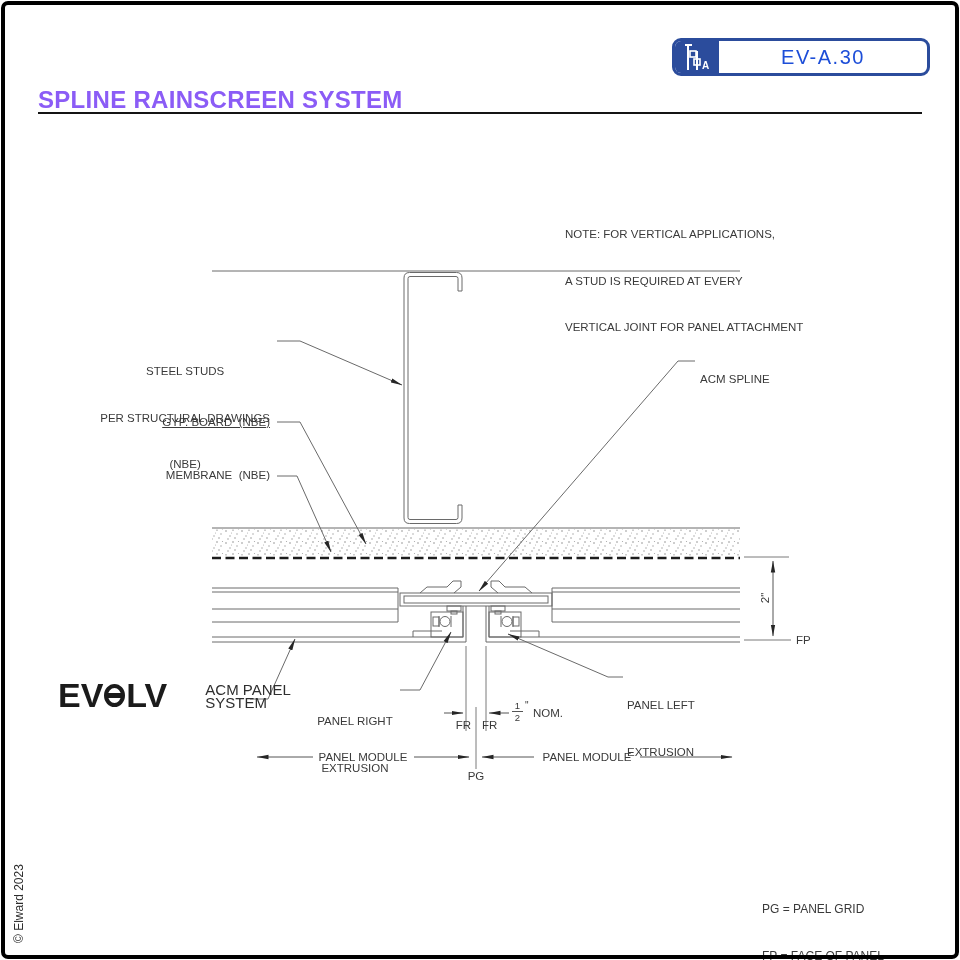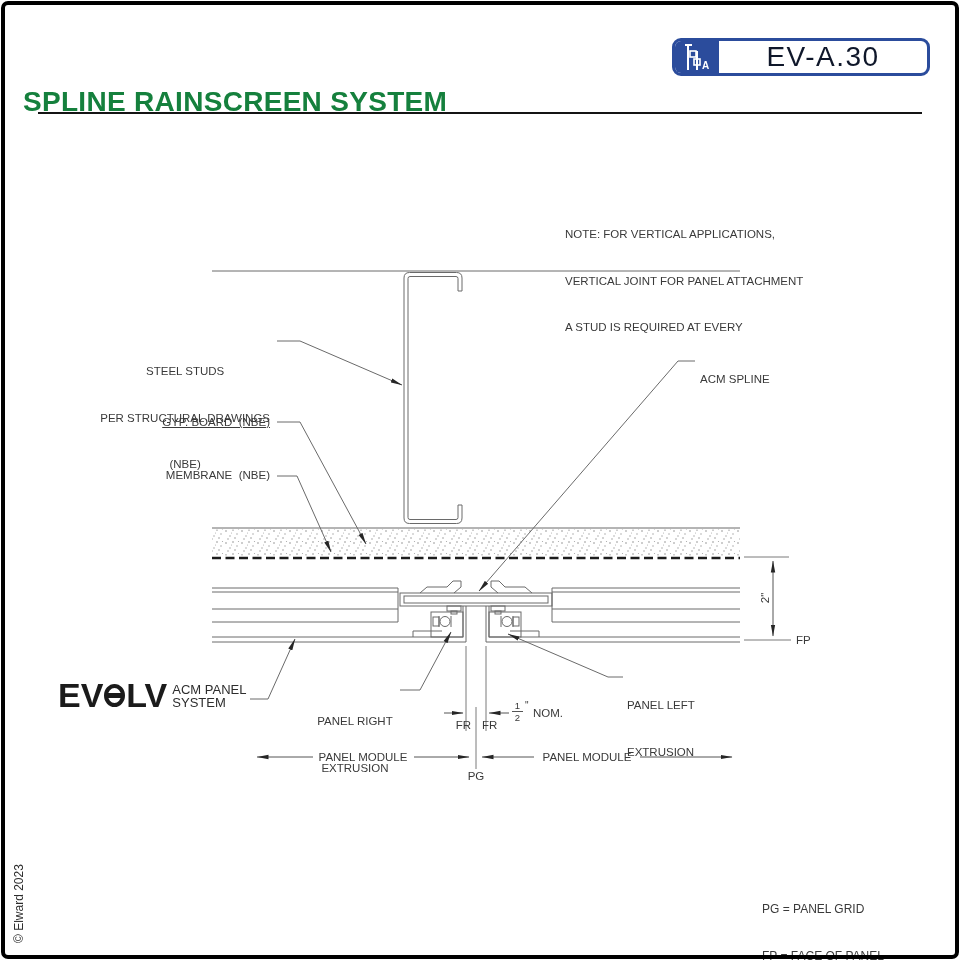--- a/index.html
+++ b/index.html
@@ -4,47 +4,47 @@
 <style>
   html,body{margin:0;padding:0;background:#fff;}
   .sheet{position:relative;width:960px;height:960px;background:#fff;overflow:hidden;
          font-family:"Liberation Sans", sans-serif;}
   .frame{position:absolute;inset:1px;border:4px solid #000;border-radius:7px;pointer-events:none;z-index:5;}
 
   
   .badge{position:absolute;left:672px;top:38px;width:252px;height:32px;border:3px solid #2b4c9c;
          border-radius:9px;display:flex;align-items:stretch;overflow:hidden;background:#fff;z-index:3;}
   .badge-logo{width:44px;background:#2b4c9c;display:flex;align-items:center;justify-content:center;}
-  .badge-code{flex:1;display:flex;align-items:center;justify-content:center;font-size:28px;
-              color:#0f172a;letter-spacing:1.5px;}
-  .title{position:absolute;left:23px;top:86px;font-size:28px;font-weight:bold;color:#15803d;
+  .badge-code{flex:1;display:flex;align-items:center;justify-content:center;font-size:20px;
+              color:#1d4ed8;letter-spacing:1.5px;}
+  .title{position:absolute;left:38px;top:86px;font-size:24px;font-weight:bold;color:#8b5cf6;
          letter-spacing:.3px;z-index:3;}
   .title-rule{position:absolute;left:38px;right:38px;top:112px;height:2px;background:#141414;z-index:3;}
 
   
   .tblock{position:absolute;font-size:11.5px;line-height:15.5px;color:#3a3a3a;white-space:pre;z-index:4;}
   .note{left:565px;top:196px;}
   .legend{left:762px;top:871px;font-size:12px;}
   .co-steel{right:690px;top:333px;text-align:center;}
   .co-gyp{right:690px;top:415px;text-align:right;text-decoration:underline;}
   .co-membrane{right:690px;top:468px;text-align:center;}
   .co-spline{left:700px;top:372px;}
   .co-pright{left:285px;top:683px;width:140px;text-align:center;}
   .co-pleft{left:627px;top:667px;}
 
   .copyright{position:absolute;left:12px;top:943px;transform:rotate(-90deg);transform-origin:left top;
              font-size:12px;color:#2e2e2e;white-space:nowrap;z-index:4;}
 
   
-  .evolv{position:absolute;left:58px;top:676px;display:flex;align-items:center;z-index:4;}
+  .evolv{position:absolute;left:58px;top:676px;display:flex;align-items:center;z-index:4;gap:24px;}
   .evolv-word{display:flex;align-items:center;font-size:34px;font-weight:bold;color:#1b1b1b;letter-spacing:0;}
   .oglyph{position:relative;display:inline-block;width:21px;height:23px;border:4.5px solid #1b1b1b;
           border-radius:50%;margin:0 1px;box-sizing:border-box;}
   .obar{position:absolute;left:-3px;right:-3px;top:50%;height:4.5px;margin-top:-2.25px;background:#1b1b1b;}
-  .evolv-sub{margin-left:5px;font-size:13px;line-height:13px;color:#2e2e2e;}
+  .evolv-sub{margin-left:14px;font-size:15px;line-height:13px;color:#2e2e2e;}
 
   svg.draw{position:absolute;inset:0;z-index:2;}
   svg.draw text{font-family:"Liberation Sans", sans-serif;fill:#3a3a3a;}
 </style>
 </head>
 <body>
 
 <div class="sheet">
   <div class="frame"></div>
 
@@ -62,22 +62,22 @@
       </svg>
     </div>
     <div class="badge-code">EV-A.30</div>
   </div>
 
   <div class="title">SPLINE RAINSCREEN SYSTEM</div>
   <div class="title-rule"></div>
 
   <div class="tblock note">
     <div>NOTE: FOR VERTICAL APPLICATIONS,</div>
+    <div>A STUD IS REQUIRED AT EVERY</div>
     <div>VERTICAL JOINT FOR PANEL ATTACHMENT</div>
-    <div>A STUD IS REQUIRED AT EVERY</div>
   </div>
 
   <svg class="draw" width="960" height="960" viewBox="0 0 960 960">
     <defs>
       <marker id="arr" viewBox="0 0 12 6" refX="11.5" refY="3" markerWidth="12" markerHeight="6" orient="auto">
         <path d="M0,0.8 L12,3 L0,5.2 Z" fill="#262626"></path>
       </marker>
       <pattern id="stip" width="16" height="12" patternUnits="userSpaceOnUse">
         <circle cx="2" cy="3" r="0.8" fill="#8f8f8f"></circle>
         <circle cx="6" cy="8" r="0.7" fill="#9a9a9a"></circle>

